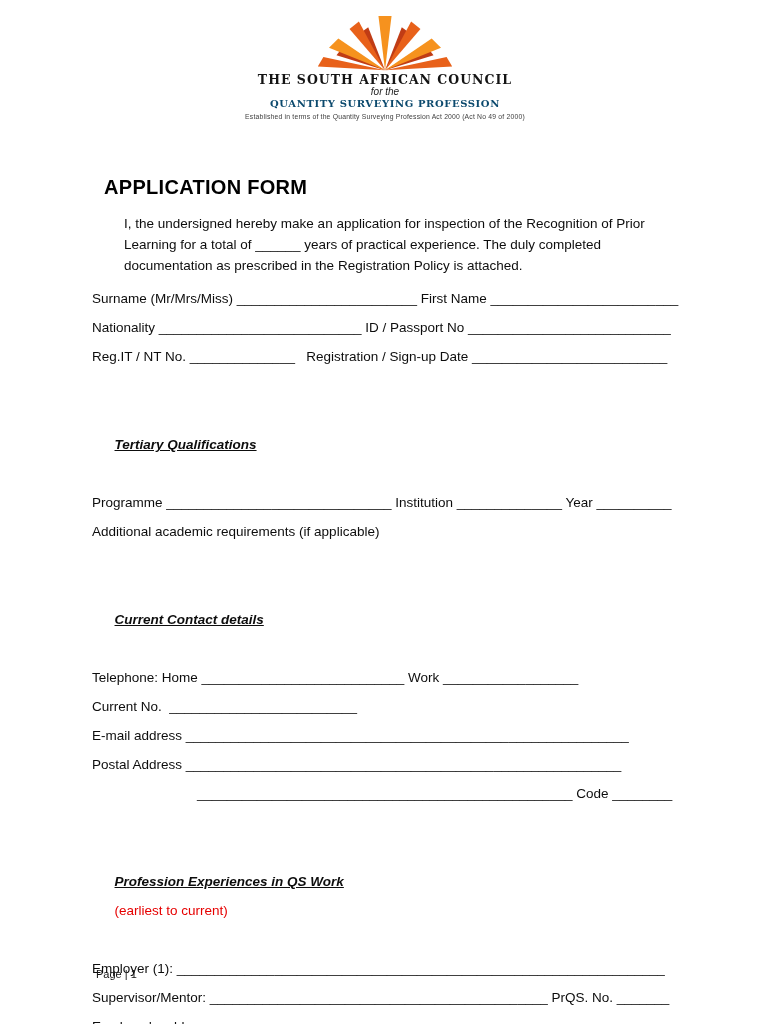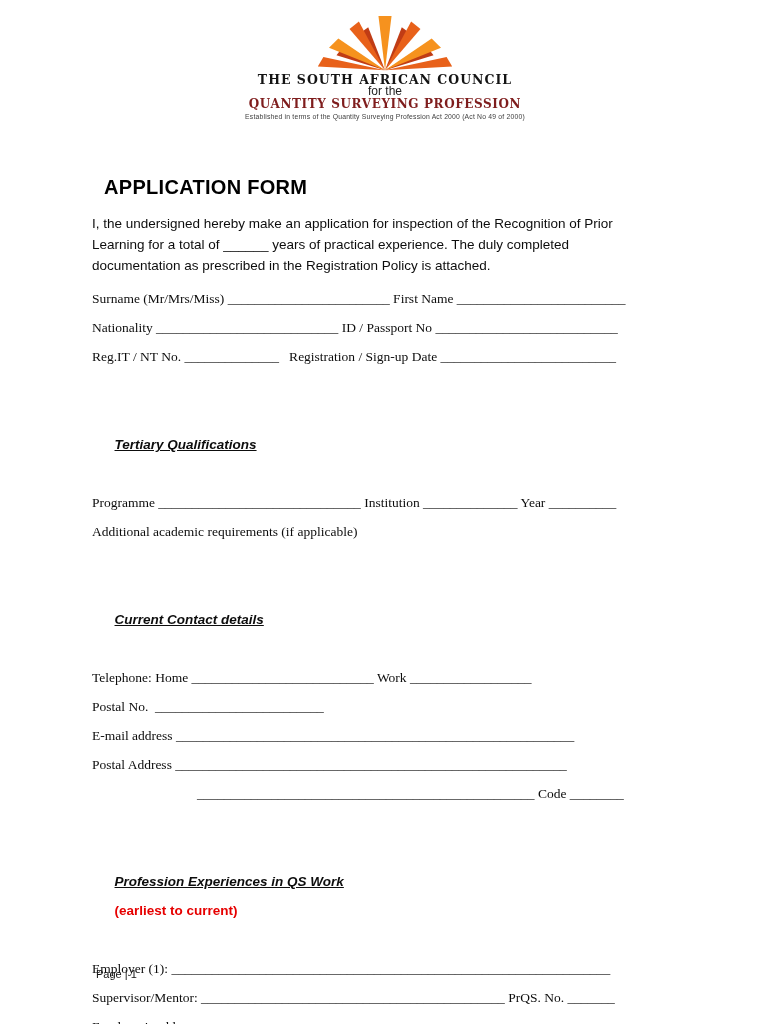--- a/index.html
+++ b/index.html
@@ -17,43 +17,43 @@
     overflow: hidden;
     background: #fff;
   }
   .logo { text-align: center; }
   .sunburst { display: block; margin: 0 auto; }
   .logo-line1 {
     font-family: "DejaVu Serif", serif;
     font-weight: 700; font-size: 12.5px;
     letter-spacing: 1px; line-height: 15px; color: #141414;
   }
-  .logo-line2 { font-size: 12px; line-height: 9px; color: #222; }
+  .logo-line2 { font-size: 10px; line-height: 9px; color: #222; font-style: italic; }
   .logo-line3 {
     font-family: "DejaVu Serif", serif;
-    font-weight: 700; font-size: 12px;
-    letter-spacing: 0.6px; line-height: 16px; color: #7f1d1d;
+    font-weight: 700; font-size: 10px;
+    letter-spacing: 0.6px; line-height: 16px; color: #0c4a6e;
   }
   .logo-line4 { font-size: 6.8px; line-height: 10px; color: #3d3d3d; letter-spacing: 0.2px; }
 
   .doc-title {
     font-size: 20px; font-weight: 700;
     margin: 54px 12px 0; letter-spacing: 0.3px; color: #000;
   }
   .intro { margin-top: 14px; font-size: 13.5px; line-height: 21px; color: #0d0d0d; }
-  .intro div { white-space: pre; }
+  .intro div { white-space: pre; margin-left: 32px; }
 
   .form-line {
     font-size: 13.5px; line-height: 29px;
-    white-space: pre; color: #0d0d0d; font-family: Liberation Serif, serif;
+    white-space: pre; color: #0d0d0d;
   }
   .section { margin-top: 30px; }
   .section-heading { font-size: 13.5px; line-height: 29px; font-weight: 700; color: #0d0d0d; white-space: pre; }
   .section-heading .heading-text { text-decoration: underline; font-style: italic; }
-  .red-note { color: #e60000; font-weight: 700; }
+  .red-note { color: #e60000; font-weight: 400; }
   .indent { margin-left: 105px; }
 
   .page-number {
     position: absolute; left: 96px; bottom: 44px;
     font-size: 11px; color: #111;
   }
 </style>
 </head>
 <body>
 
@@ -101,21 +101,21 @@
     </div>
     <div class="form-line">Programme ______________________________ Institution ______________ Year __________</div>
     <div class="form-line">Additional academic requirements (if applicable)</div>
   </div>
 
   <div class="section">
     <div class="section-heading">
       <span class="heading-text">Current Contact details</span>
     </div>
     <div class="form-line">Telephone: Home ___________________________ Work __________________</div>
-    <div class="form-line">Postal No.  _________________________</div>
+    <div class="form-line">Current No.  _________________________</div>
     <div class="form-line">E-mail address ___________________________________________________________</div>
     <div class="form-line">Postal Address __________________________________________________________</div>
     <div class="form-line indent">__________________________________________________ Code ________</div>
   </div>
 
   <div class="section">
     <div class="section-heading">
       <span class="heading-text">Profession Experiences in QS Work</span>
       <span class="red-note">(earliest to current)</span>
     </div>

